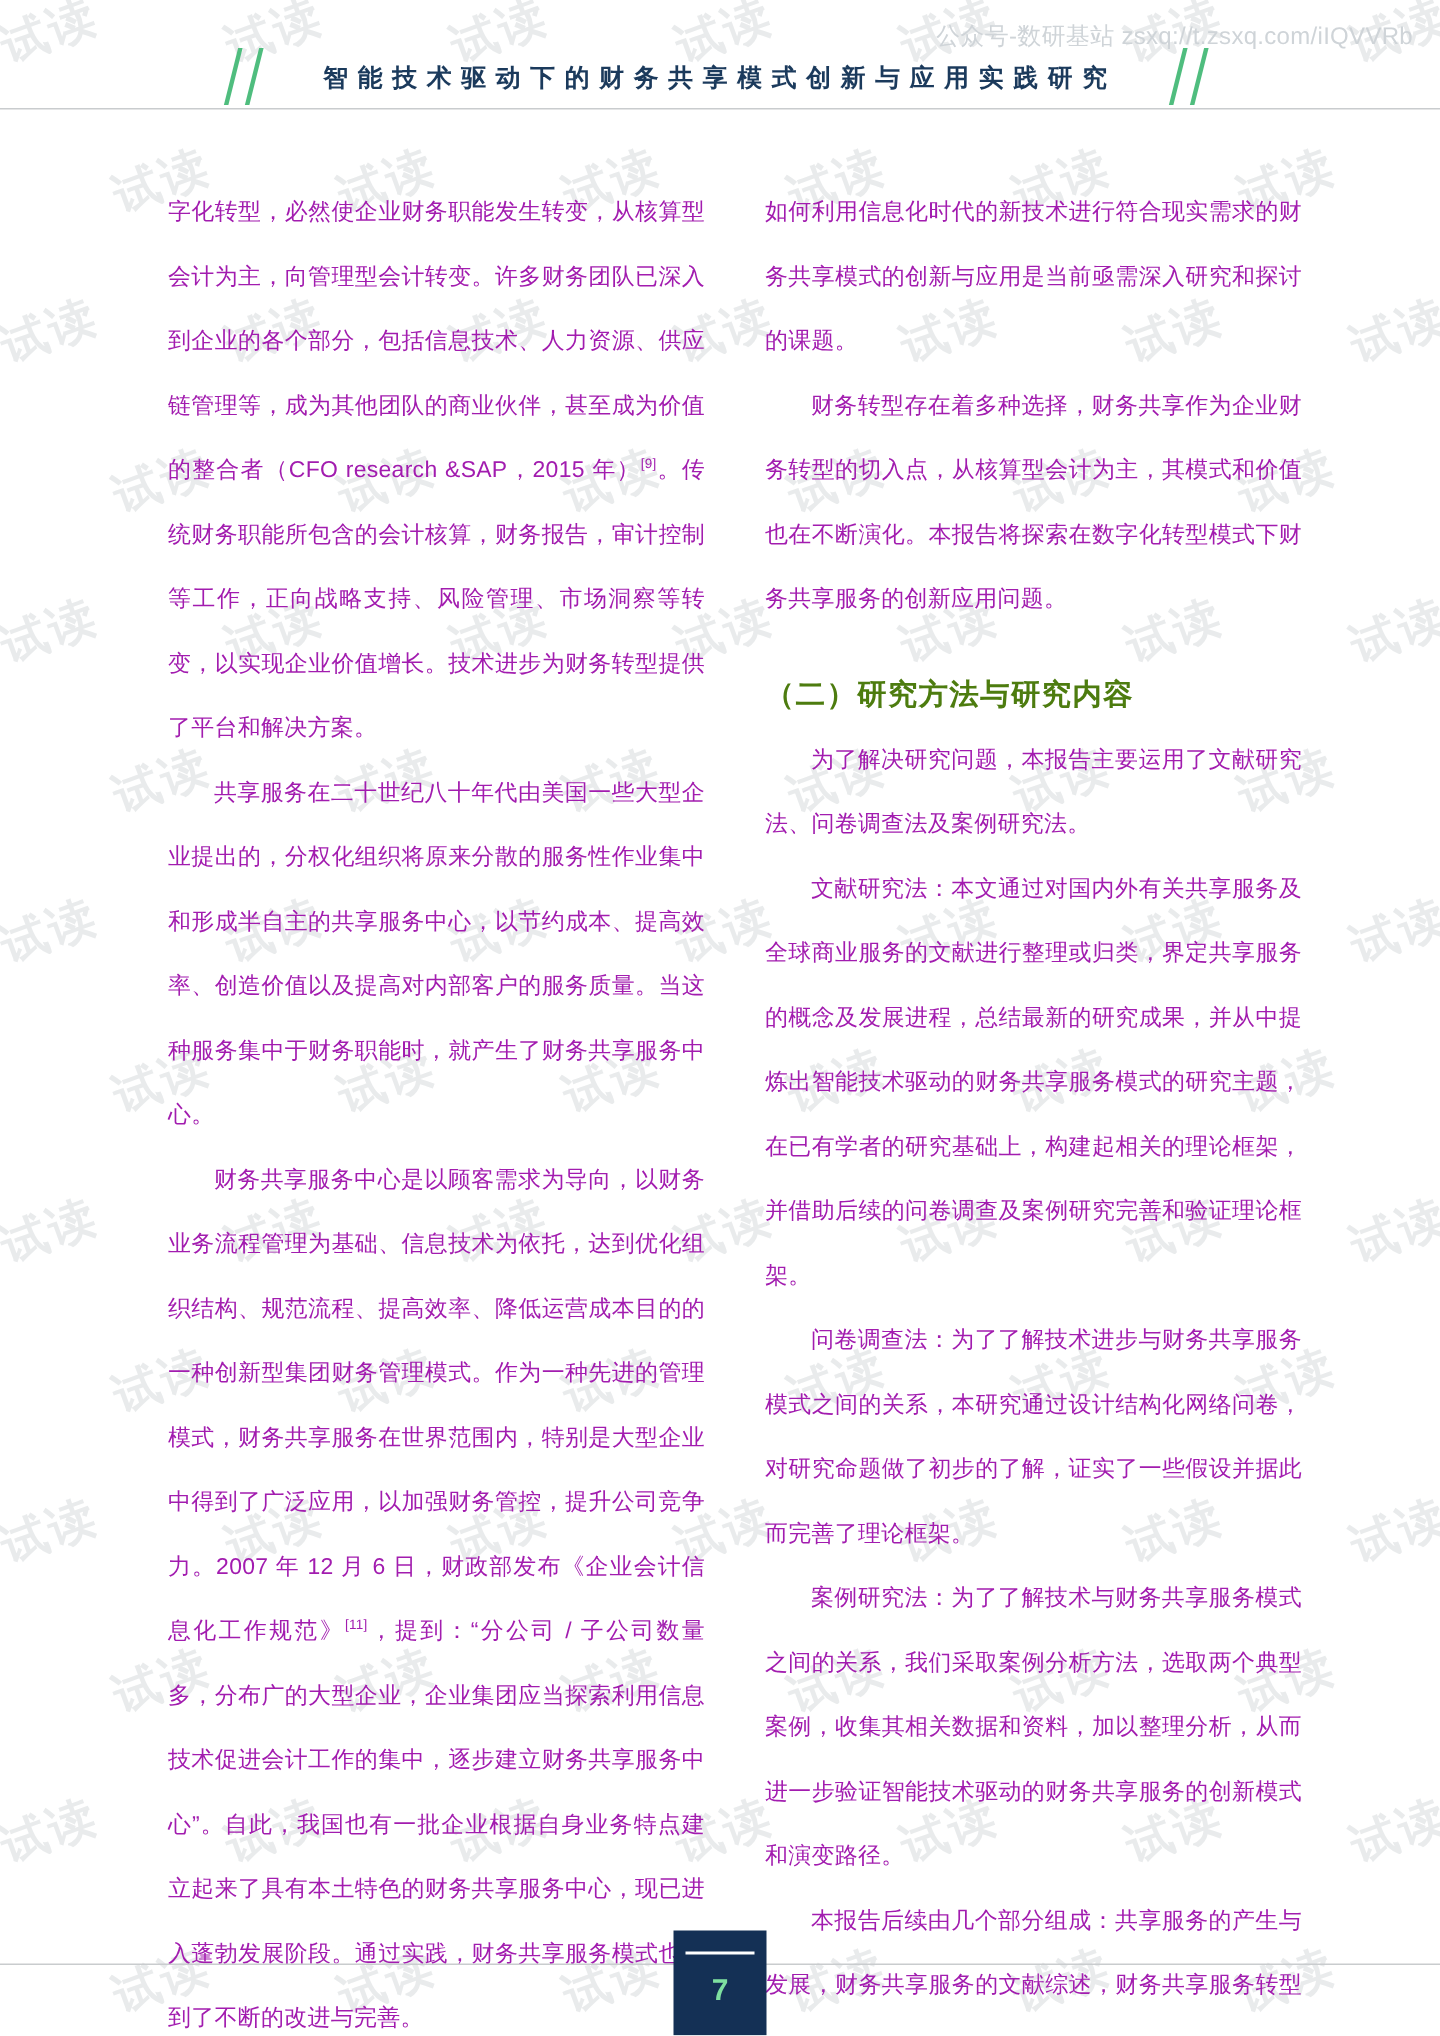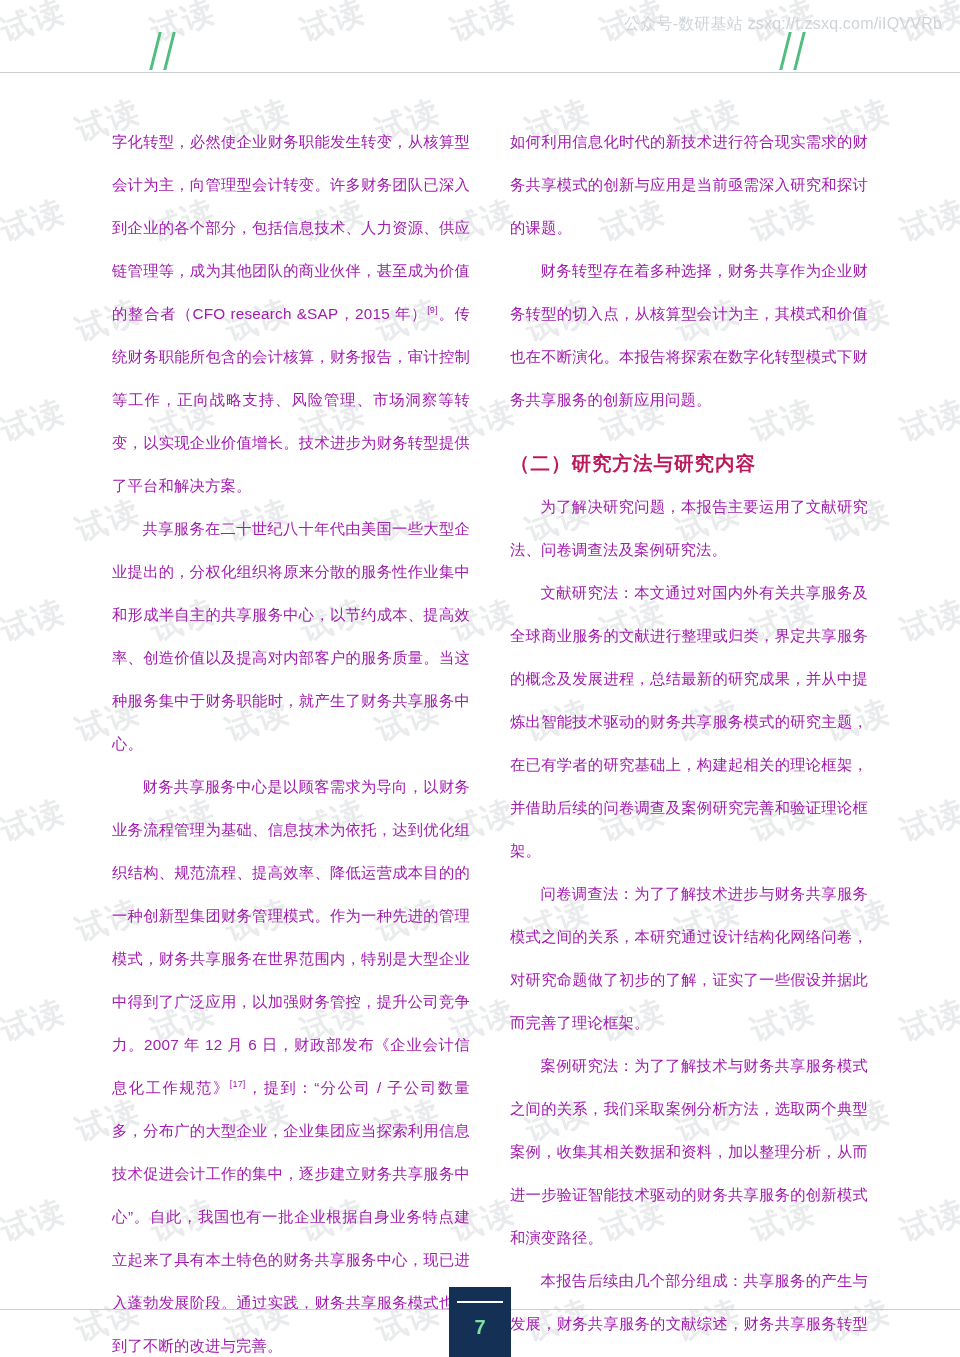--- a/index.html
+++ b/index.html
@@ -127,21 +127,21 @@
   }
   h2.sec-heading {
     margin: 24px 0 2px 0;
     font-size: 19px;
     font-weight: 700;
     color: #1b74d0;
     letter-spacing: 1px;
     line-height: 40px;
   }
   h2.sec-heading.navy {
-    color: #be185d;
+    color: #4d7c0f;
     margin-top: 22px;
     font-size: 19.5px;
   }
 
   
   .footer {
     position: absolute;
     left: 0;
     right: 0;
     bottom: 0;
@@ -286,36 +286,39 @@
   <div class="top-watermark">公众号-数研基站 zsxq://t.zsxq.com/iIQVVRb</div>
 
   <div class="slashes left">
     <span></span>
       <span></span>
   </div>
   <div class="slashes right">
     <span></span>
       <span></span>
   </div>
+  <div class="header">
+    <div class="header-title">智能技术驱动下的财务共享模式创新与应用实践研究</div>
+  </div>
   <div class="header-rule"></div>
 
   <div class="content">
 
     <div class="col">
       <p class="para noindent">
         <span>字化转型，必然使企业财务职能发生转变，从核算型会计为主，向管理型会计转变。许多财务团队已深入到企业的各个部分，包括信息技术、人力资源、供应链管理等，成为其他团队的商业伙伴，甚至成为价值的整合者（CFO research &amp;SAP，2015 年）</span><sup class="refmark">[9]</sup><span>。传统财务职能所包含的会计核算，财务报告，审计控制等工作，正向战略支持、风险管理、市场洞察等转变，以实现企业价值增长。技术进步为财务转型提供了平台和解决方案。</span>
       </p>
 
 
       <p class="para">
         <span>共享服务在二十世纪八十年代由美国一些大型企业提出的，分权化组织将原来分散的服务性作业集中和形成半自主的共享服务中心，以节约成本、提高效率、创造价值以及提高对内部客户的服务质量。当这种服务集中于财务职能时，就产生了财务共享服务中心。</span>
       </p>
 
       <p class="para">
-        <span>财务共享服务中心是以顾客需求为导向，以财务业务流程管理为基础、信息技术为依托，达到优化组织结构、规范流程、提高效率、降低运营成本目的的一种创新型集团财务管理模式。作为一种先进的管理模式，财务共享服务在世界范围内，特别是大型企业中得到了广泛应用，以加强财务管控，提升公司竞争力。2007 年 12 月 6 日，财政部发布《企业会计信息化工作规范》</span><sup class="refmark">[17]</sup><span>，提到：“分公司 / 子公司数量多，分布广的大型企业，企业集团应当探索利用信息技术促进会计工作的集中，逐步建立财务共享服务中心”。自此，我国也有一批企业根据自身业务特点建立起来了具有本土特色的财务共享服务中心，现已进入蓬勃发展阶段。通过实践，财务共享服务模式也得到了不断的改进与完善。</span>
+        <span>财务共享服务中心是以顾客需求为导向，以财务业务流程管理为基础、信息技术为依托，达到优化组织结构、规范流程、提高效率、降低运营成本目的的一种创新型集团财务管理模式。作为一种先进的管理模式，财务共享服务在世界范围内，特别是大型企业中得到了广泛应用，以加强财务管控，提升公司竞争力。2007 年 12 月 6 日，财政部发布《企业会计信息化工作规范》</span><sup class="refmark">[11]</sup><span>，提到：“分公司 / 子公司数量多，分布广的大型企业，企业集团应当探索利用信息技术促进会计工作的集中，逐步建立财务共享服务中心”。自此，我国也有一批企业根据自身业务特点建立起来了具有本土特色的财务共享服务中心，现已进入蓬勃发展阶段。通过实践，财务共享服务模式也得到了不断的改进与完善。</span>
       </p>
 
     </div>
 
     <div class="col">
       <p class="para noindent">
         <span>如何利用信息化时代的新技术进行符合现实需求的财务共享模式的创新与应用是当前亟需深入研究和探讨的课题。</span>
       </p>
 
       <p class="para">

